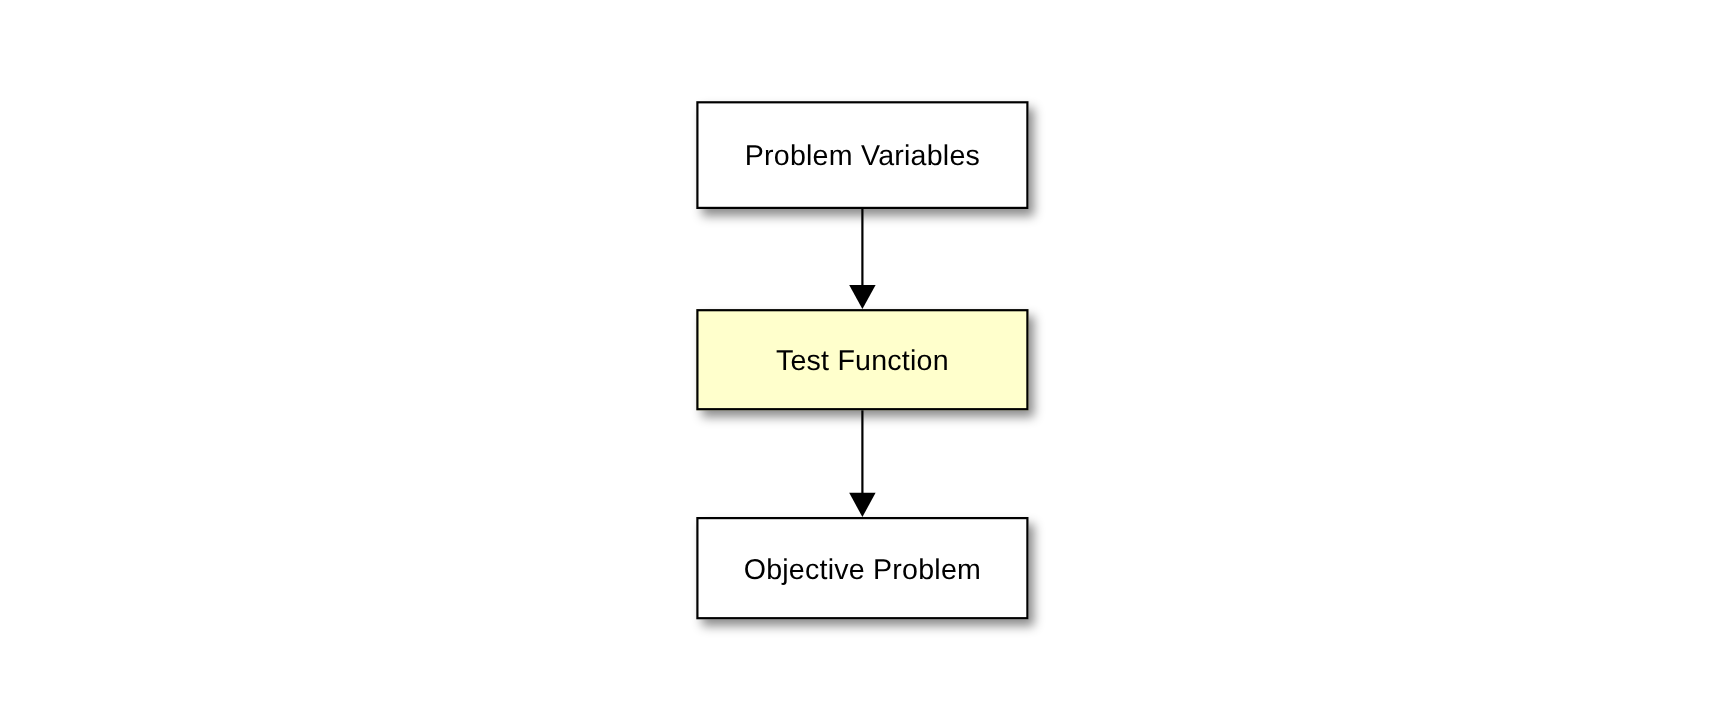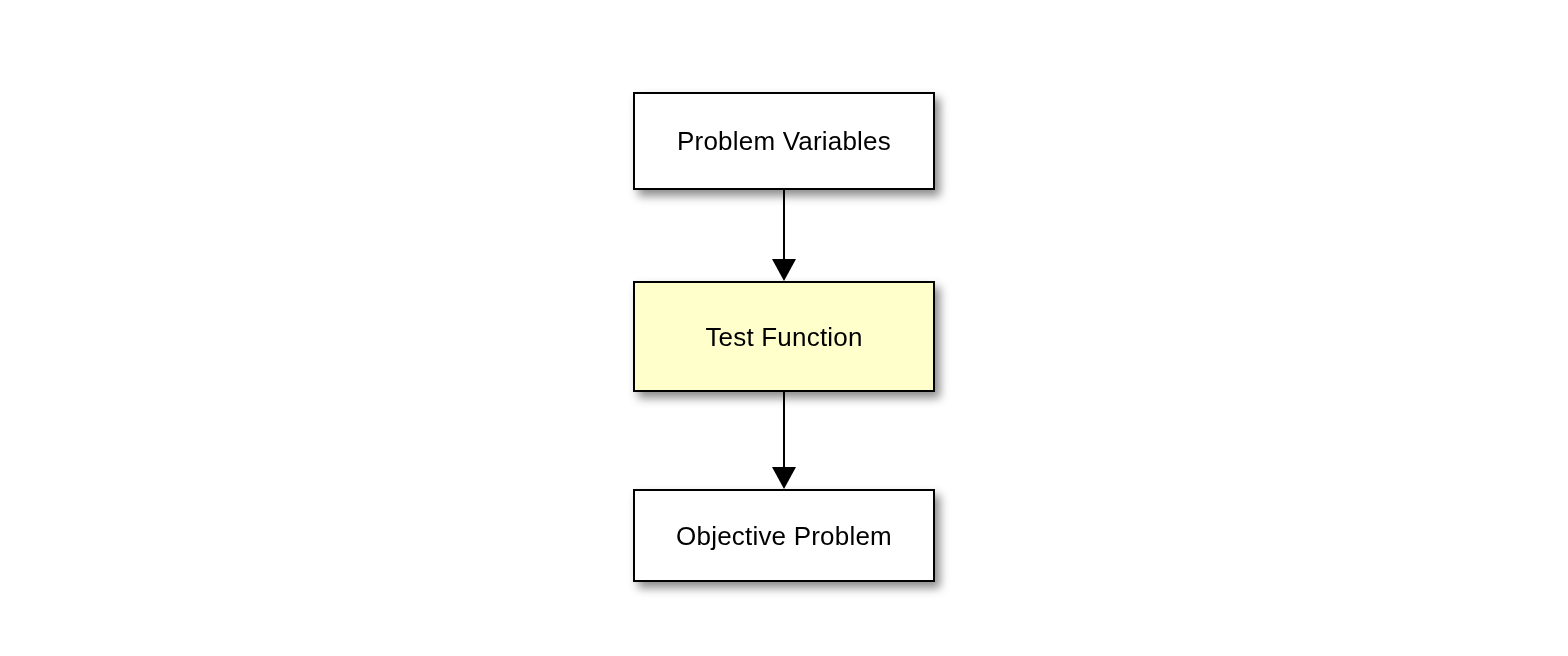--- a/index.html
+++ b/index.html
@@ -43,21 +43,21 @@
     font-size: 26px;
     font-weight: 400;
     color: #000000;
     line-height: 1;
     letter-spacing: 0.2px;
     white-space: nowrap;
   }
 
   .node-problem-variables { height: 98px; }
   .node-test-function {
-    height: 111px;
+    height: 92px;
     background: #ffffcc;
   }
   .node-objective-values { height: 93px; }
 
   
   .connector {
     position: relative;
     width: 302px;
     display: flex;
     justify-content: center;

